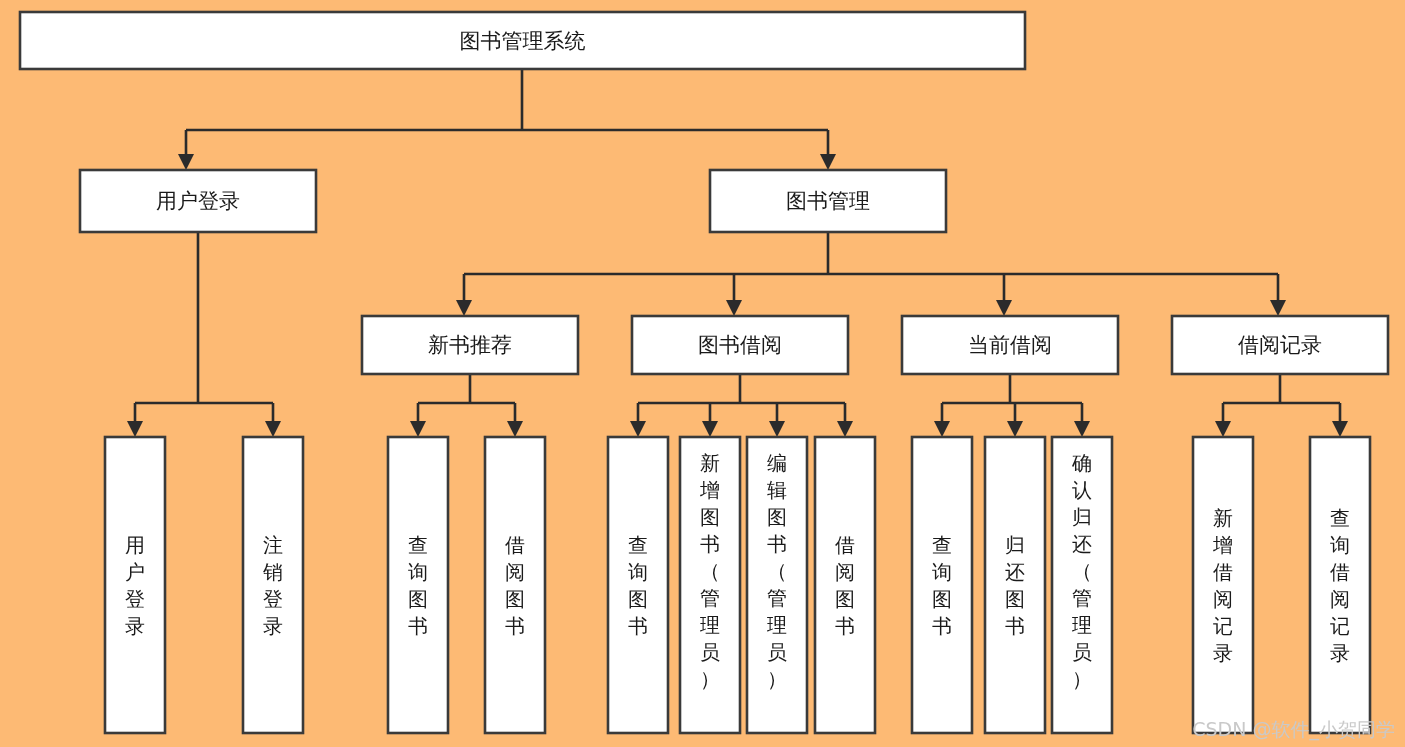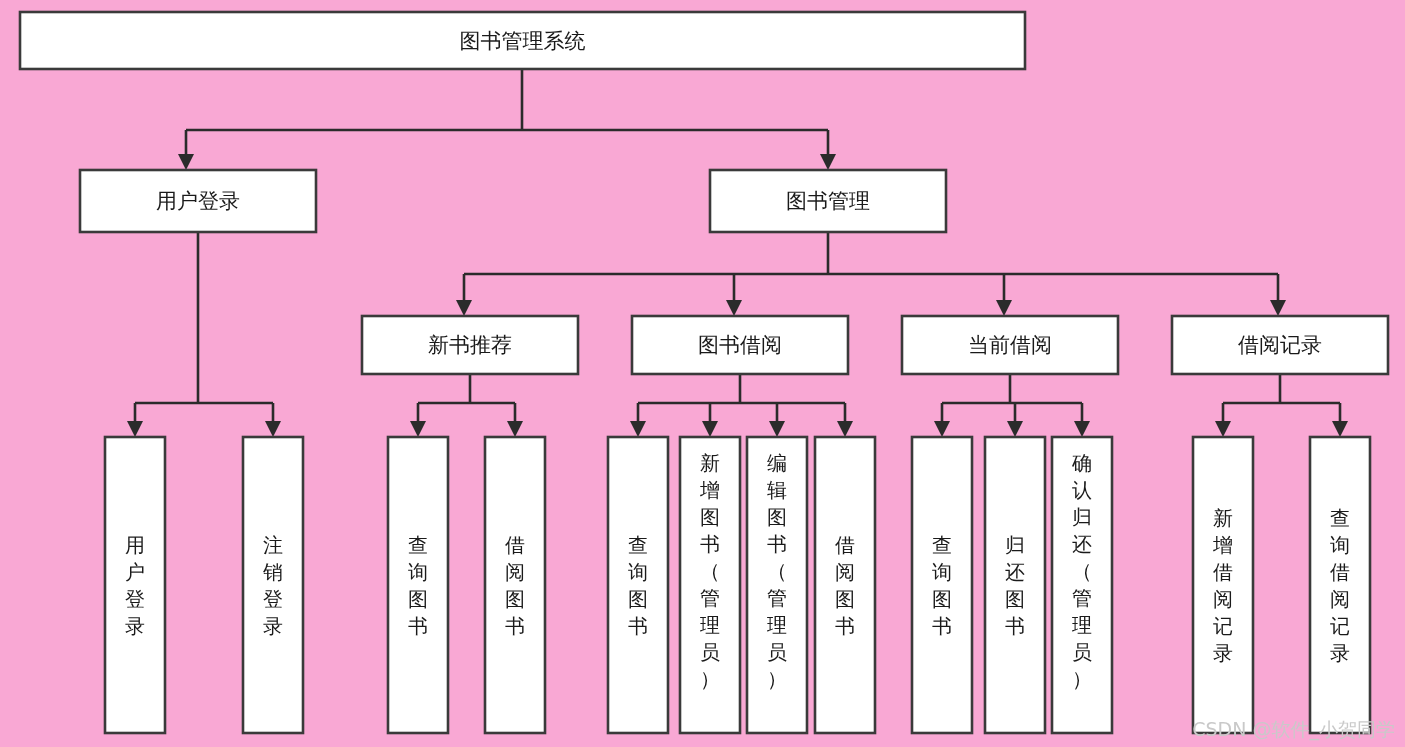--- a/index.html
+++ b/index.html
@@ -8,21 +8,21 @@
     padding: 0;
     background: #ffffff;
   }
   body {
     font-family: "DejaVu Sans", "Liberation Sans", sans-serif;
   }
   #diagram-root {
     position: relative;
     width: 1405px;
     height: 747px;
-    background: #f9a8d4;
+    background: #fdba74;
     overflow: hidden;
   }
   svg#flow-svg {
     position: absolute;
     left: 0;
     top: 0;
     width: 1405px;
     height: 747px;
   }
   .node-box {

